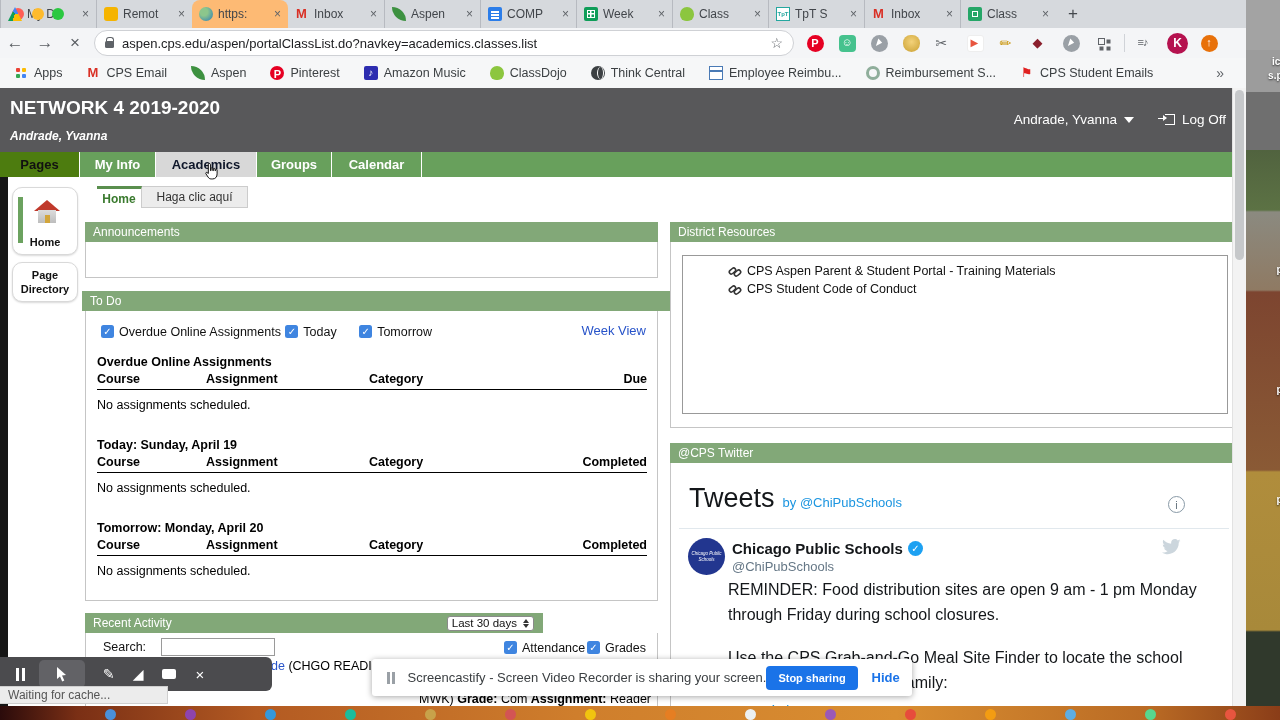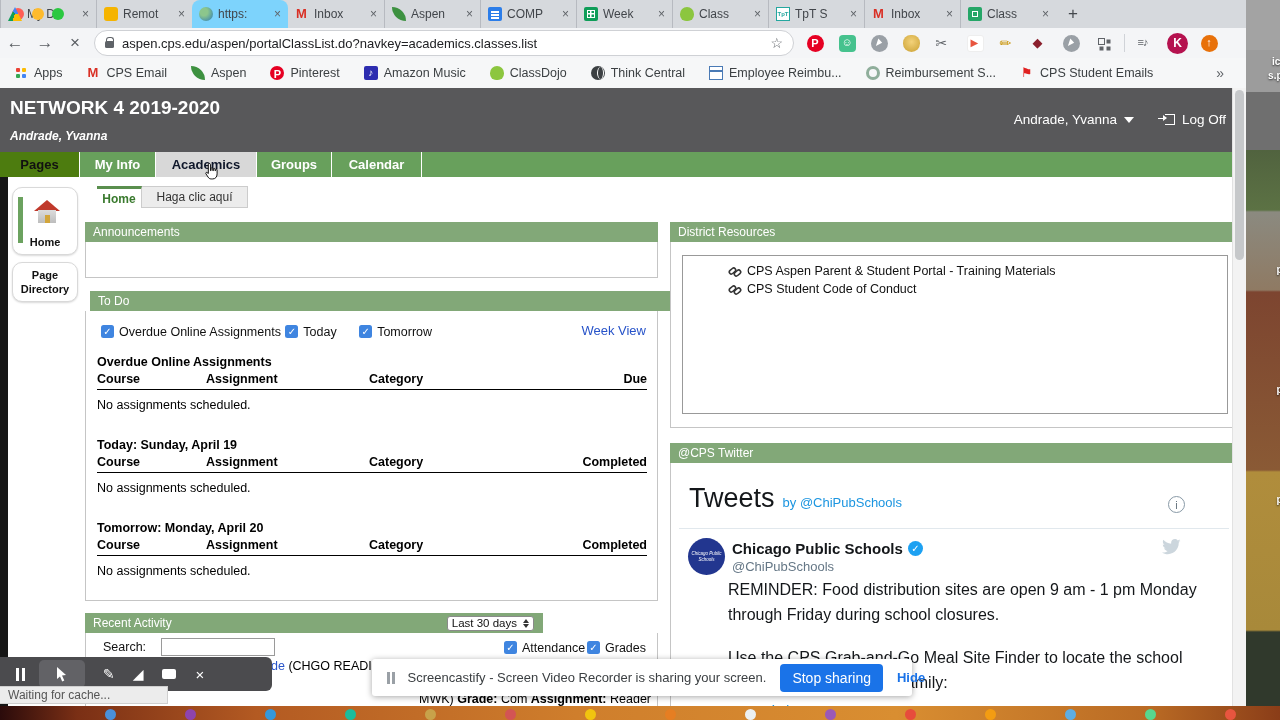--- a/index.html
+++ b/index.html
@@ -15,21 +15,21 @@
 
   
   #browser{left:0;top:0;width:1246px;height:706px;background:#fff;border-right:1px solid #888}
 
   
   #tabstrip{left:0;top:0;width:1246px;height:28px;background:#d6d9dd;display:flex;align-items:flex-end}
   .lights{position:absolute;left:12px;top:8px;display:flex;gap:8px}
   .light{width:12px;height:12px;border-radius:50%}
   .tab{display:flex;align-items:center;gap:5px;width:96px;height:28px;padding:0 7px;font-size:12px;color:#42464b;border-left:1px solid #b7bac0;cursor:default}
   .tab:first-of-type{margin-left:75px;border-left:none}
-  .tab.active{background:#7dd3fc;border-radius:8px 8px 0 0;border-left:none}
+  .tab.active{background:#fdba74;border-radius:8px 8px 0 0;border-left:none}
   .tab.active + .tab{border-left:none}
   .tab-title{flex:1;overflow:hidden;white-space:nowrap}
   .tab-x{color:#5f6368;font-size:12px;flex:0 0 auto}
   .tab-x::after{content:"\00D7"}
   .newtab{font-size:17px;color:#44484d;padding:0 12px;align-self:center}
 
   
   .fav{width:14px;height:14px;flex:0 0 14px;position:relative;display:inline-block}
   [data-icon="drive-icon"]{background:conic-gradient(from 200deg,#0f9d58 0 120deg,#4285f4 0 240deg,#fbbc04 0 360deg);clip-path:polygon(50% 0,100% 100%,0 100%)}
   [data-icon="keep-icon"]{background:#f5b400;border-radius:3px}
@@ -174,21 +174,21 @@
   .sc-ico{margin-left:18px;color:#fff;font-size:14px}
   .sc-rect{margin-left:18px;width:14px;height:10px;background:#fff;border-radius:2px}
   .sc-x{margin-left:20px;color:#fff;font-size:15px}
 
   #status-bubble{left:0;top:686px;width:168px;height:18px;background:#ececec;border:1px solid #cfcfcf;border-left:none;font-size:12px;color:#555;line-height:16px;padding-left:8px}
 
   #notification{left:372px;top:659px;width:540px;height:37px;background:#fff;border-radius:3px;box-shadow:0 1px 6px rgba(0,0,0,.35);display:flex;align-items:center;z-index:5}
   .n-pause{margin-left:15px;display:flex;gap:2.5px}
   .n-pause i{width:2.5px;height:12px;background:#9aa0a6}
   #n-msg{margin-left:13px;font-size:13px;color:#3c4043;white-space:nowrap}
-  #n-stop{margin-left:14px;background:#1a73e8;color:#fff;font-size:14px;font-weight:normal;border:none;border-radius:4px;padding:6px 12px;white-space:nowrap}
+  #n-stop{background:#1a73e8;color:#fff;font-size:11px;font-weight:bold;border:none;border-radius:4px;padding:6px 12px;white-space:nowrap}
   #n-hide{margin-left:14px;color:#1a73e8;font-size:13px;font-weight:bold}
 
   
   #scrollbar{left:1232px;top:88px;width:14px;height:618px;background:#f3f3f3;border-left:1px solid #e2e2e2}
   #sb-thumb{position:absolute;left:2px;top:2px;width:9px;height:170px;background:#c6c8ca;border-radius:5px}
 
   
   #dock{left:0;top:706px;width:1280px;height:14px;background:linear-gradient(90deg,#2b0b0b,#7a2f15 6%,#b35a22 20%,#cf7e2c 45%,#d98e31 70%,#b96a24 90%,#8a3d18 100%);overflow:hidden}
   .dock-ico{position:absolute;top:3px;width:11px;height:11px;border-radius:50%;filter:blur(.4px)}
 
@@ -401,21 +401,21 @@
     <div class="side-card" id="card-dir">
         <span>Page Directory</span>
       </div>
 
     <div class="subtab" id="subtab-home">Home</div>
     <div class="subtab" id="subtab-haga">Haga clic aquí</div>
 
     <div class="ghdr" style="left:85px;top:222px;width:573px">Announcements</div>
     <div class="panel" style="left:85px;top:242px;width:573px;height:36px"></div>
 
-    <div class="ghdr" style="left:90px;top:291px;width:669px">To Do</div>
+    <div class="ghdr" style="left:82px;top:291px;width:669px">To Do</div>
     <div class="panel" style="left:85px;top:311px;width:573px;height:290px">
       <div class="abs" style="left:15px;top:11px">
         <span class="flt"><span class="cb"></span><span>Overdue Online Assignments</span></span>
         <span class="flt" style=""><span class="cb"></span><span>Today</span></span>
         <span class="flt" style="margin-left:18px"><span class="cb"></span><span>Tomorrow</span></span>
       </div>
       <span class="link abs" style="right:11px;top:12px;font-size:13px">Week View</span>
 
       <div class="sec-h" style="top:44px">Overdue Online Assignments</div>
       <div class="cols" style="top:61px">

